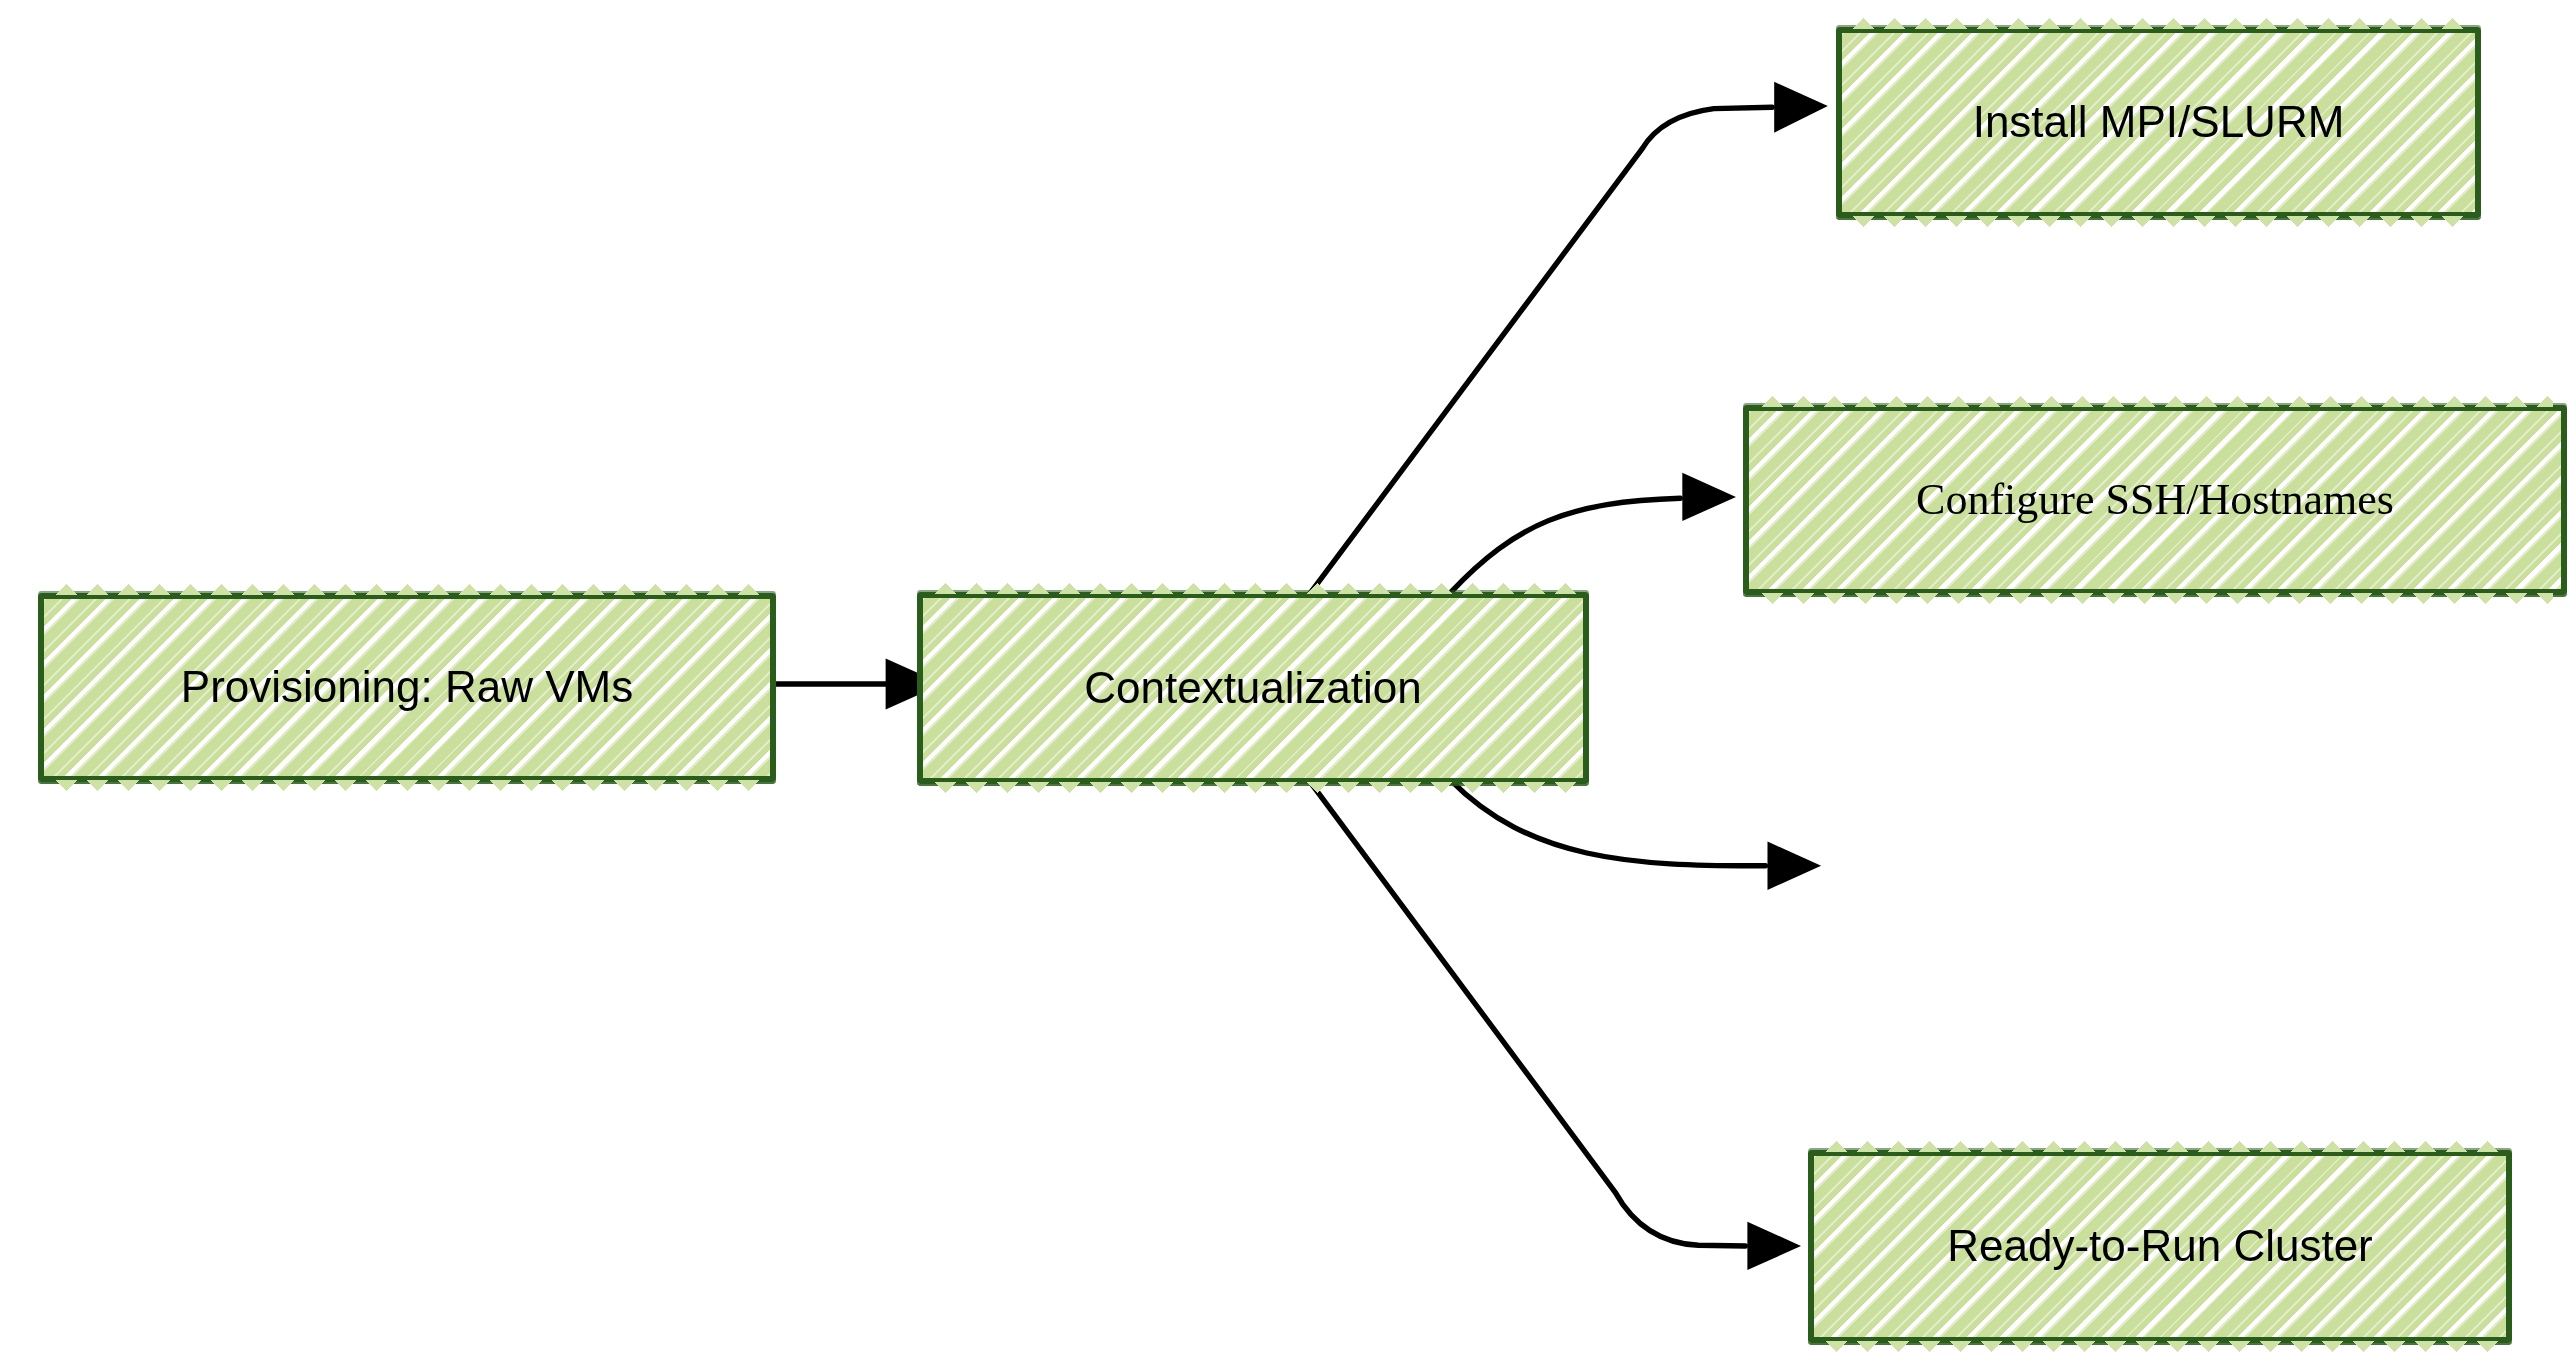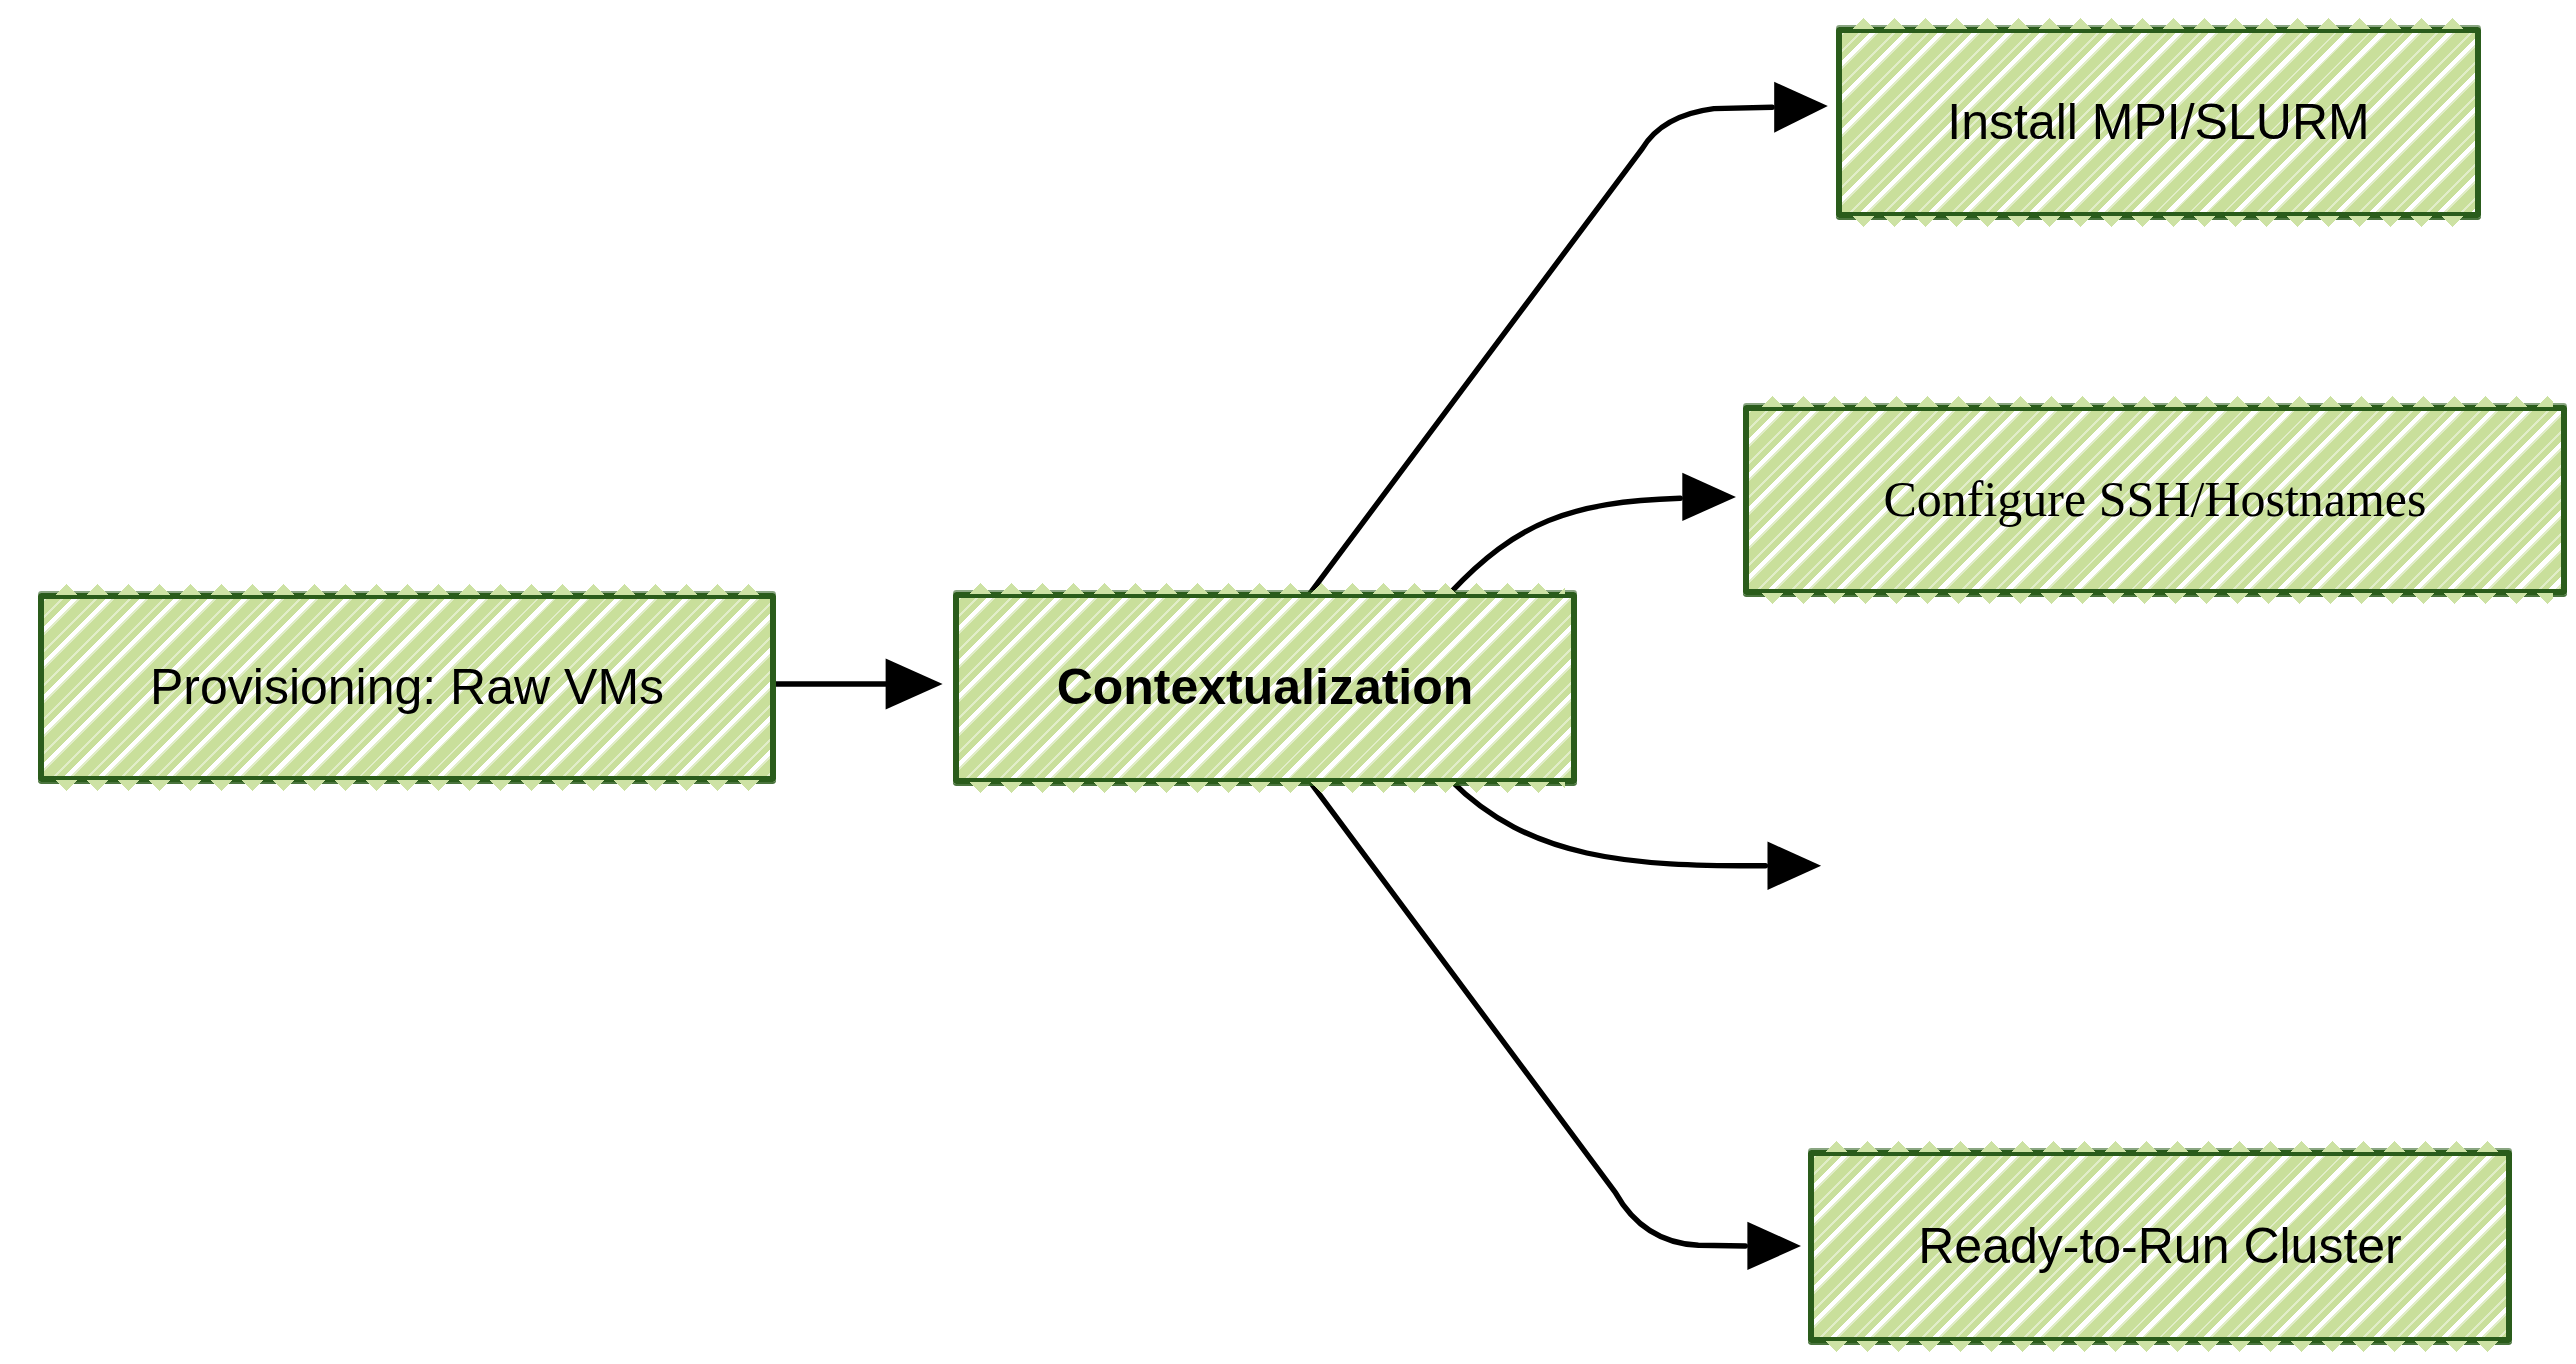--- a/index.html
+++ b/index.html
@@ -20,21 +20,21 @@
   .node {
     position: absolute;
     box-sizing: border-box;
     border: 6px solid #2a5c1b;
     border-radius: 3.4px;
     display: flex;
     align-items: center;
     justify-content: center;
     text-align: left;
     color: #000000;
-    font-size: 50px;
+    font-size: 44px;
     line-height: 1.15;
     
     background:
       repeating-linear-gradient(135deg, rgba(255,255,255,0.45) 0 2px, rgba(255,255,255,0) 2px 12px),
       repeating-linear-gradient(135deg, #c9df9b 0 19.5px, #ffffff 19.5px 24px);
     box-shadow: 0 2px 0 0 rgba(42,92,27,0.85), 0 -2px 0 0 rgba(42,92,27,0.55);
   }
   
   .node::before, .node::after {
     content: "";
@@ -48,21 +48,21 @@
     top: -15.4px;
     background: conic-gradient(from 135deg at 50% 0, #cde2a4 0 90deg, rgba(0,0,0,0) 0) 0 0 / 31px 11.4px repeat-x;
   }
   .node::after { 
     bottom: -15.4px;
     background: conic-gradient(from -45deg at 50% 100%, #cde2a4 0 90deg, rgba(0,0,0,0) 0) 0 100% / 31px 11.4px repeat-x;
   }
   .node .label { padding: 0 20px; }
 
   #node-provisioning      { left: 38px;   top: 593px;  width: 738px; height: 189px; }
-  #node-contextualization { left: 953px; top: 592px;  width: 624px;  height: 192px; font-weight: bold; }
+  #node-contextualization { left: 917px; top: 592px;  width: 672px;  height: 192px; }
   #node-install           { left: 1836px; top: 27px;   width: 645px;  height: 191px; }
   #node-configure         { left: 1743px; top: 405px;  width: 824px; height: 190px; font-family: Liberation Serif, serif; }
   #node-distribute        { left: 1829px; top: 778px; width: 660px;  height: 192px; }
   #node-ready             { left: 1808px; top: 1150px; width: 704px; height: 193px; }
 
   svg.arrows {
     position: absolute;
     left: 0; top: 0;
     width: 2576px;
     height: 1364px;

